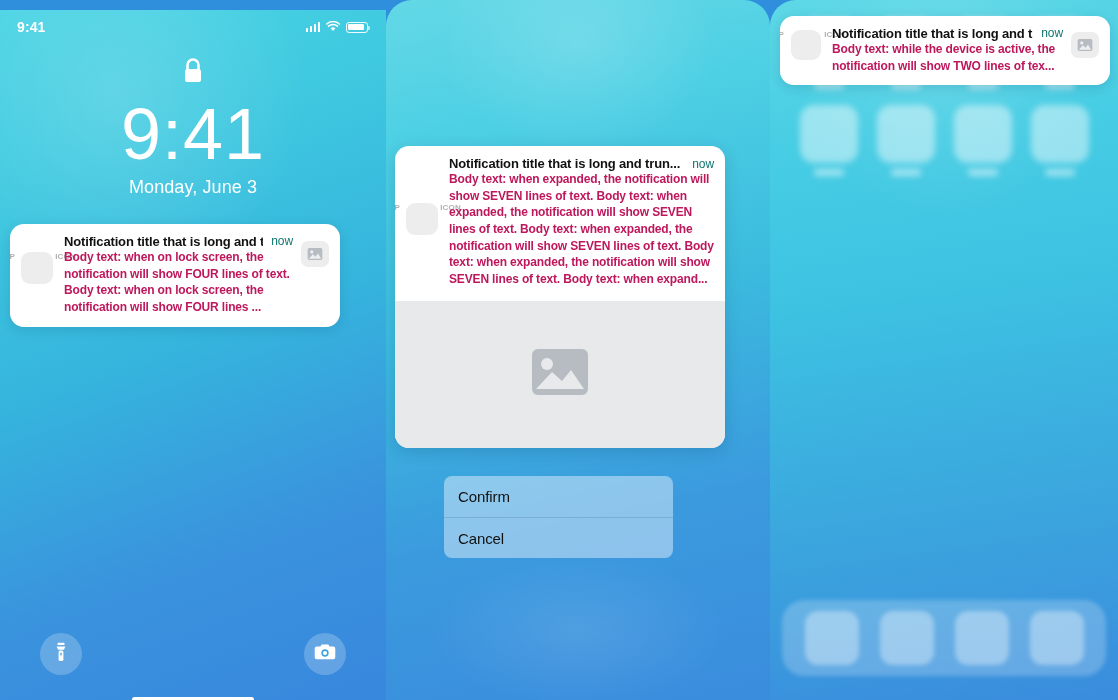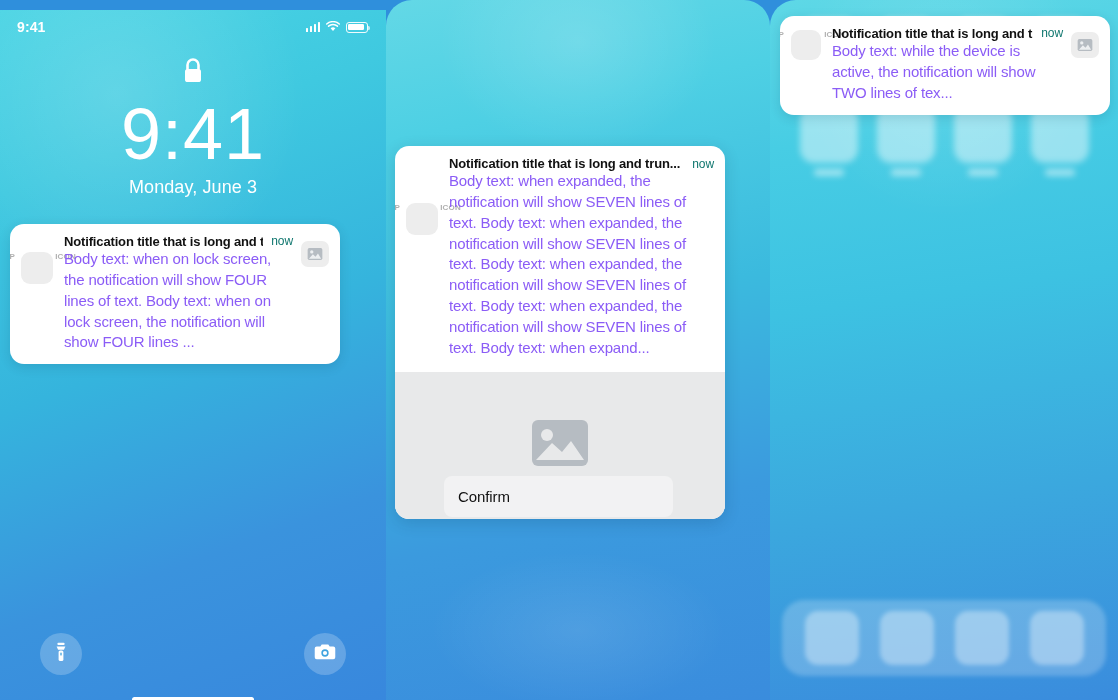--- a/index.html
+++ b/index.html
@@ -132,24 +132,25 @@
   .notif-body { flex: 1 1 auto; min-width: 0; }
   .notif-title {
     font-size: 13px;
     font-weight: bold;
     color: #111;
     white-space: nowrap;
     overflow: hidden;
     letter-spacing: -.15px;
   }
   .notif-text {
-    font-size: 15px;
-    color: #8b5cf6;
+    font-size: 12px;
+    color: #be185d;
     line-height: 1.39;
     letter-spacing: -.15px;
+    font-weight: bold;
   }
   .notif-time {
     flex: 0 0 auto;
     font-size: 12px;
     color: #0f766e;
     letter-spacing: -.1px;
   }
   .notif-thumb {
     flex: 0 0 auto;
     background: #ededed;
@@ -445,20 +446,21 @@
             <rect x="1" y="1" width="56" height="46" rx="6" fill="#b6bcc2"></rect>
             <circle cx="16" cy="16" r="6" fill="#e8e9ea"></circle>
             <path d="M5 41 L21 24 L31 33 L40 22 L53 41 Z" fill="#e8e9ea"></path>
           </svg>
         </span>
       </div>
     </div>
 
     <div class="notif-buttons">
       <div class="notif-btn">Confirm</div>
+      <div class="notif-btn">Cancel</div>
     </div>
   </div>
 
   <div class="panel-home">
 
     <div class="home-grid">
       <div class="home-cell">
           <div class="home-icon"></div>
           <div class="home-label"></div>
         </div>

